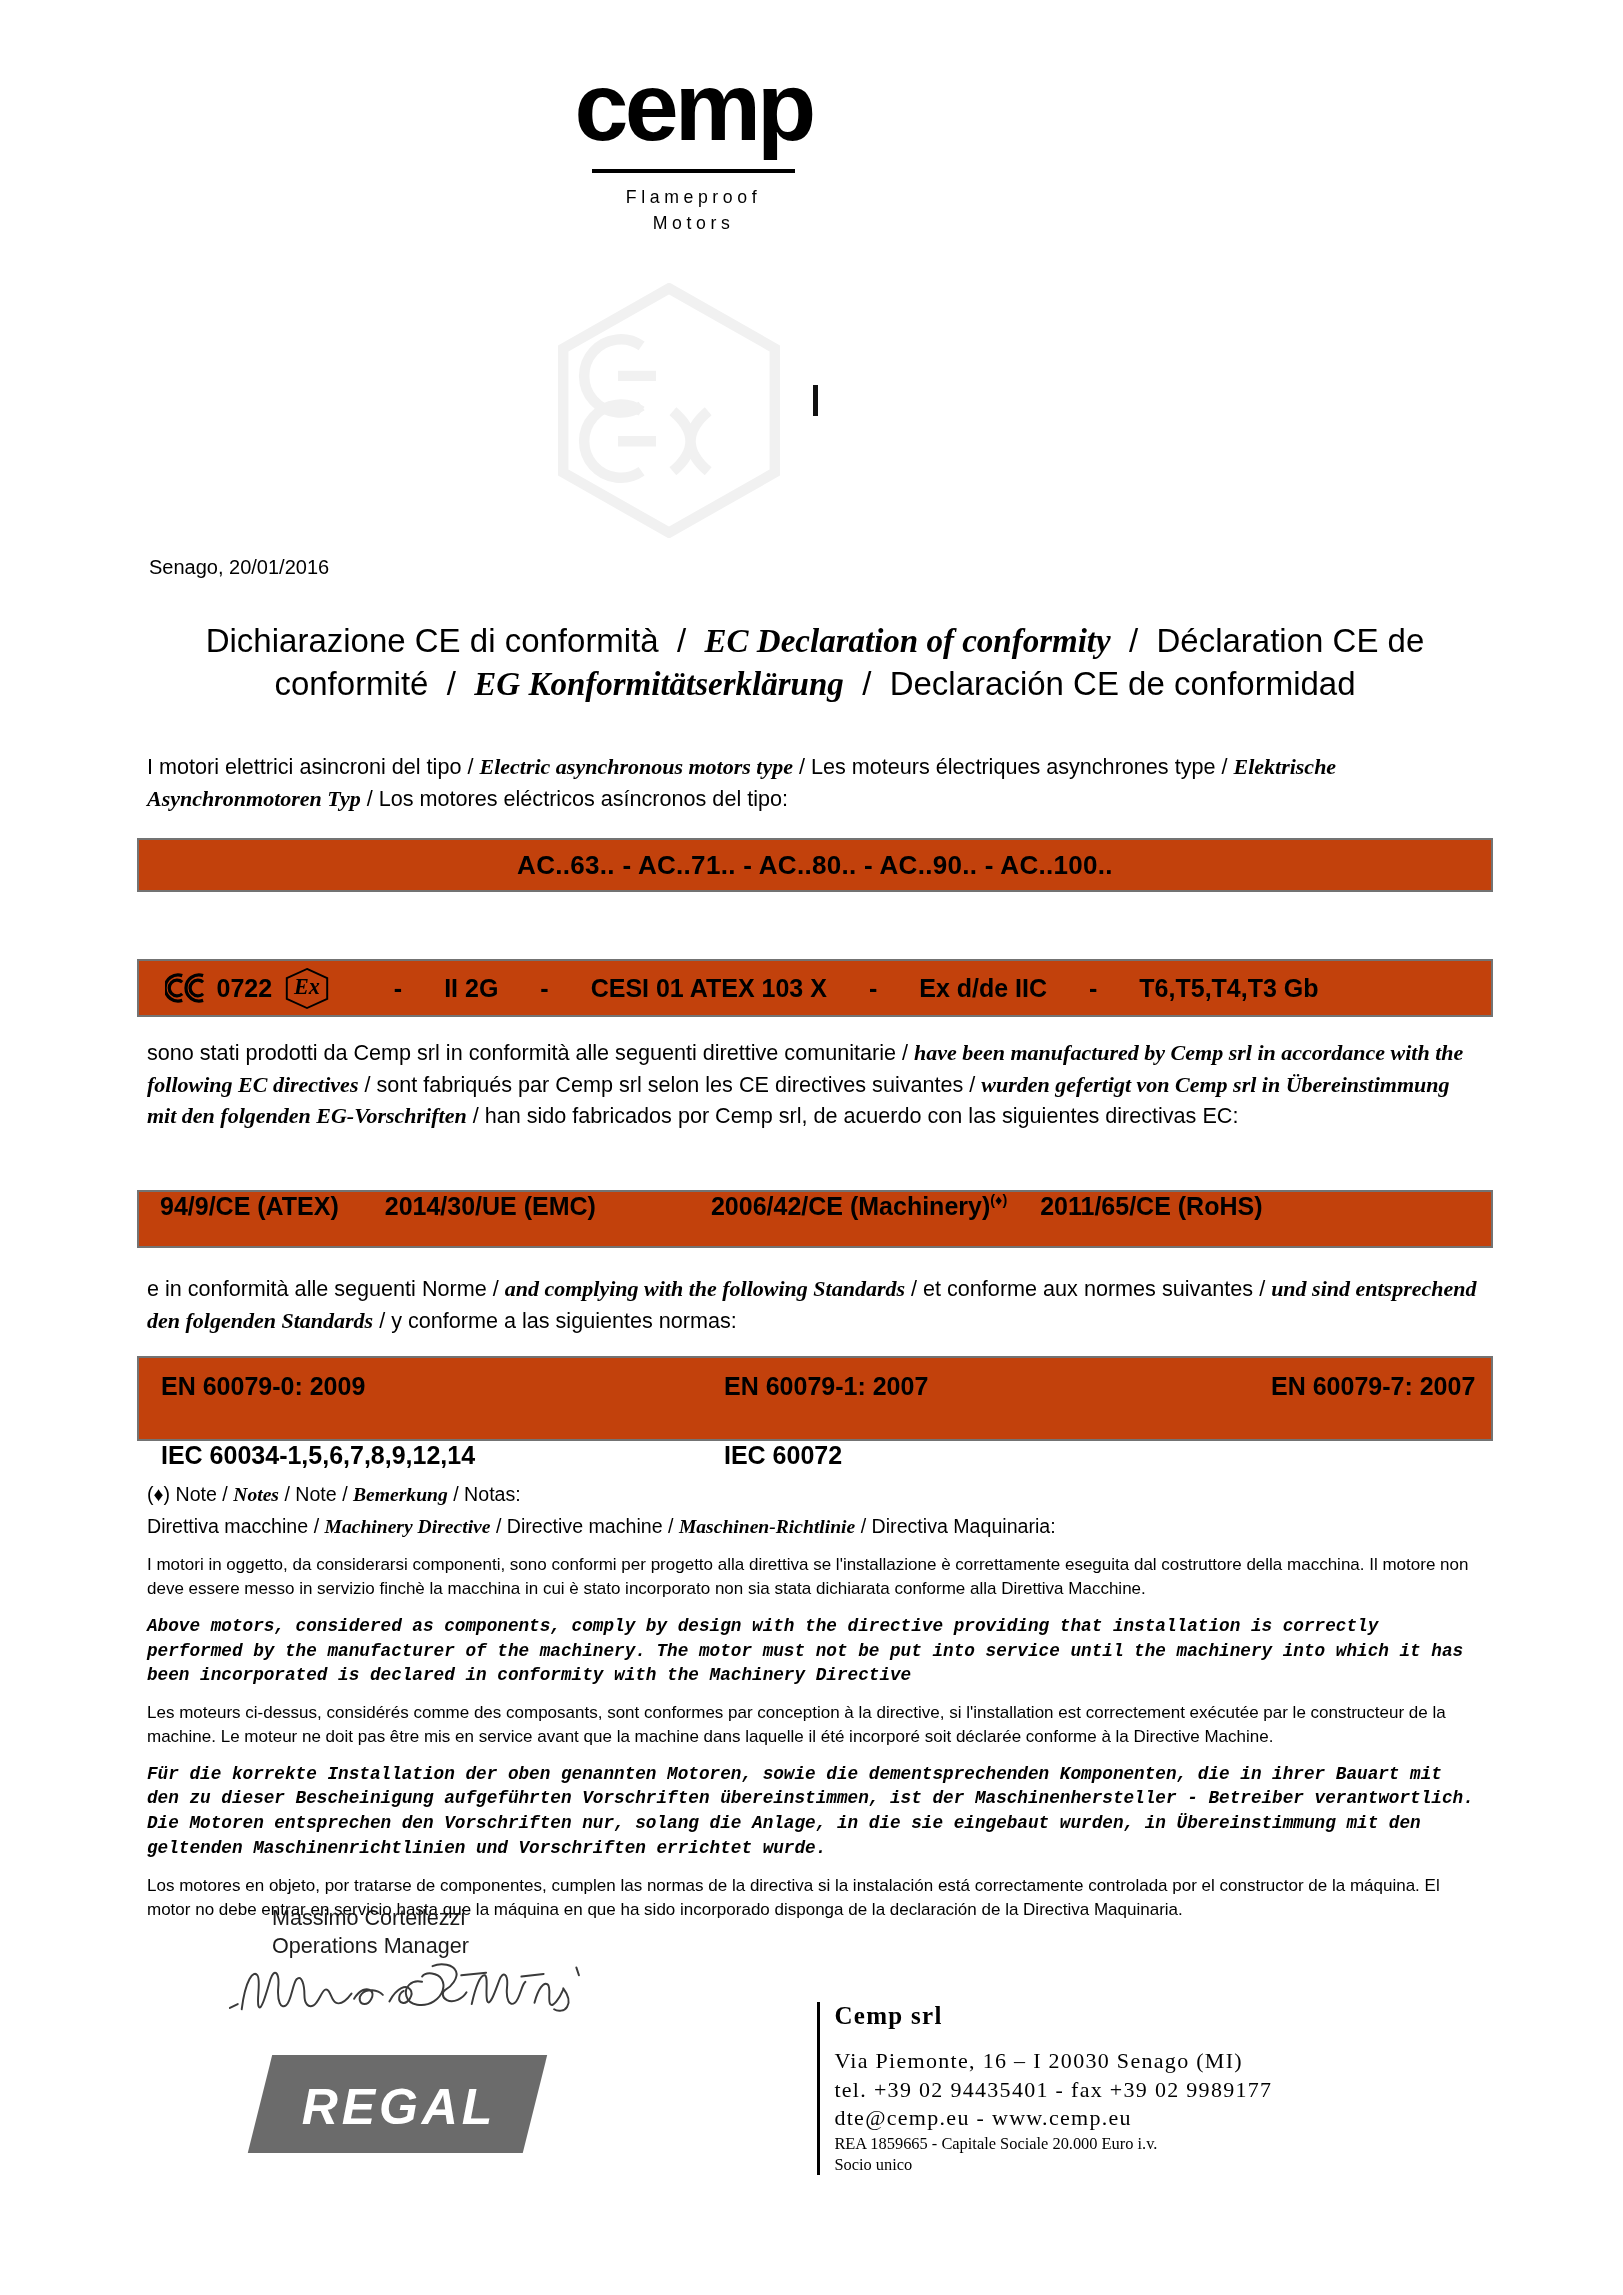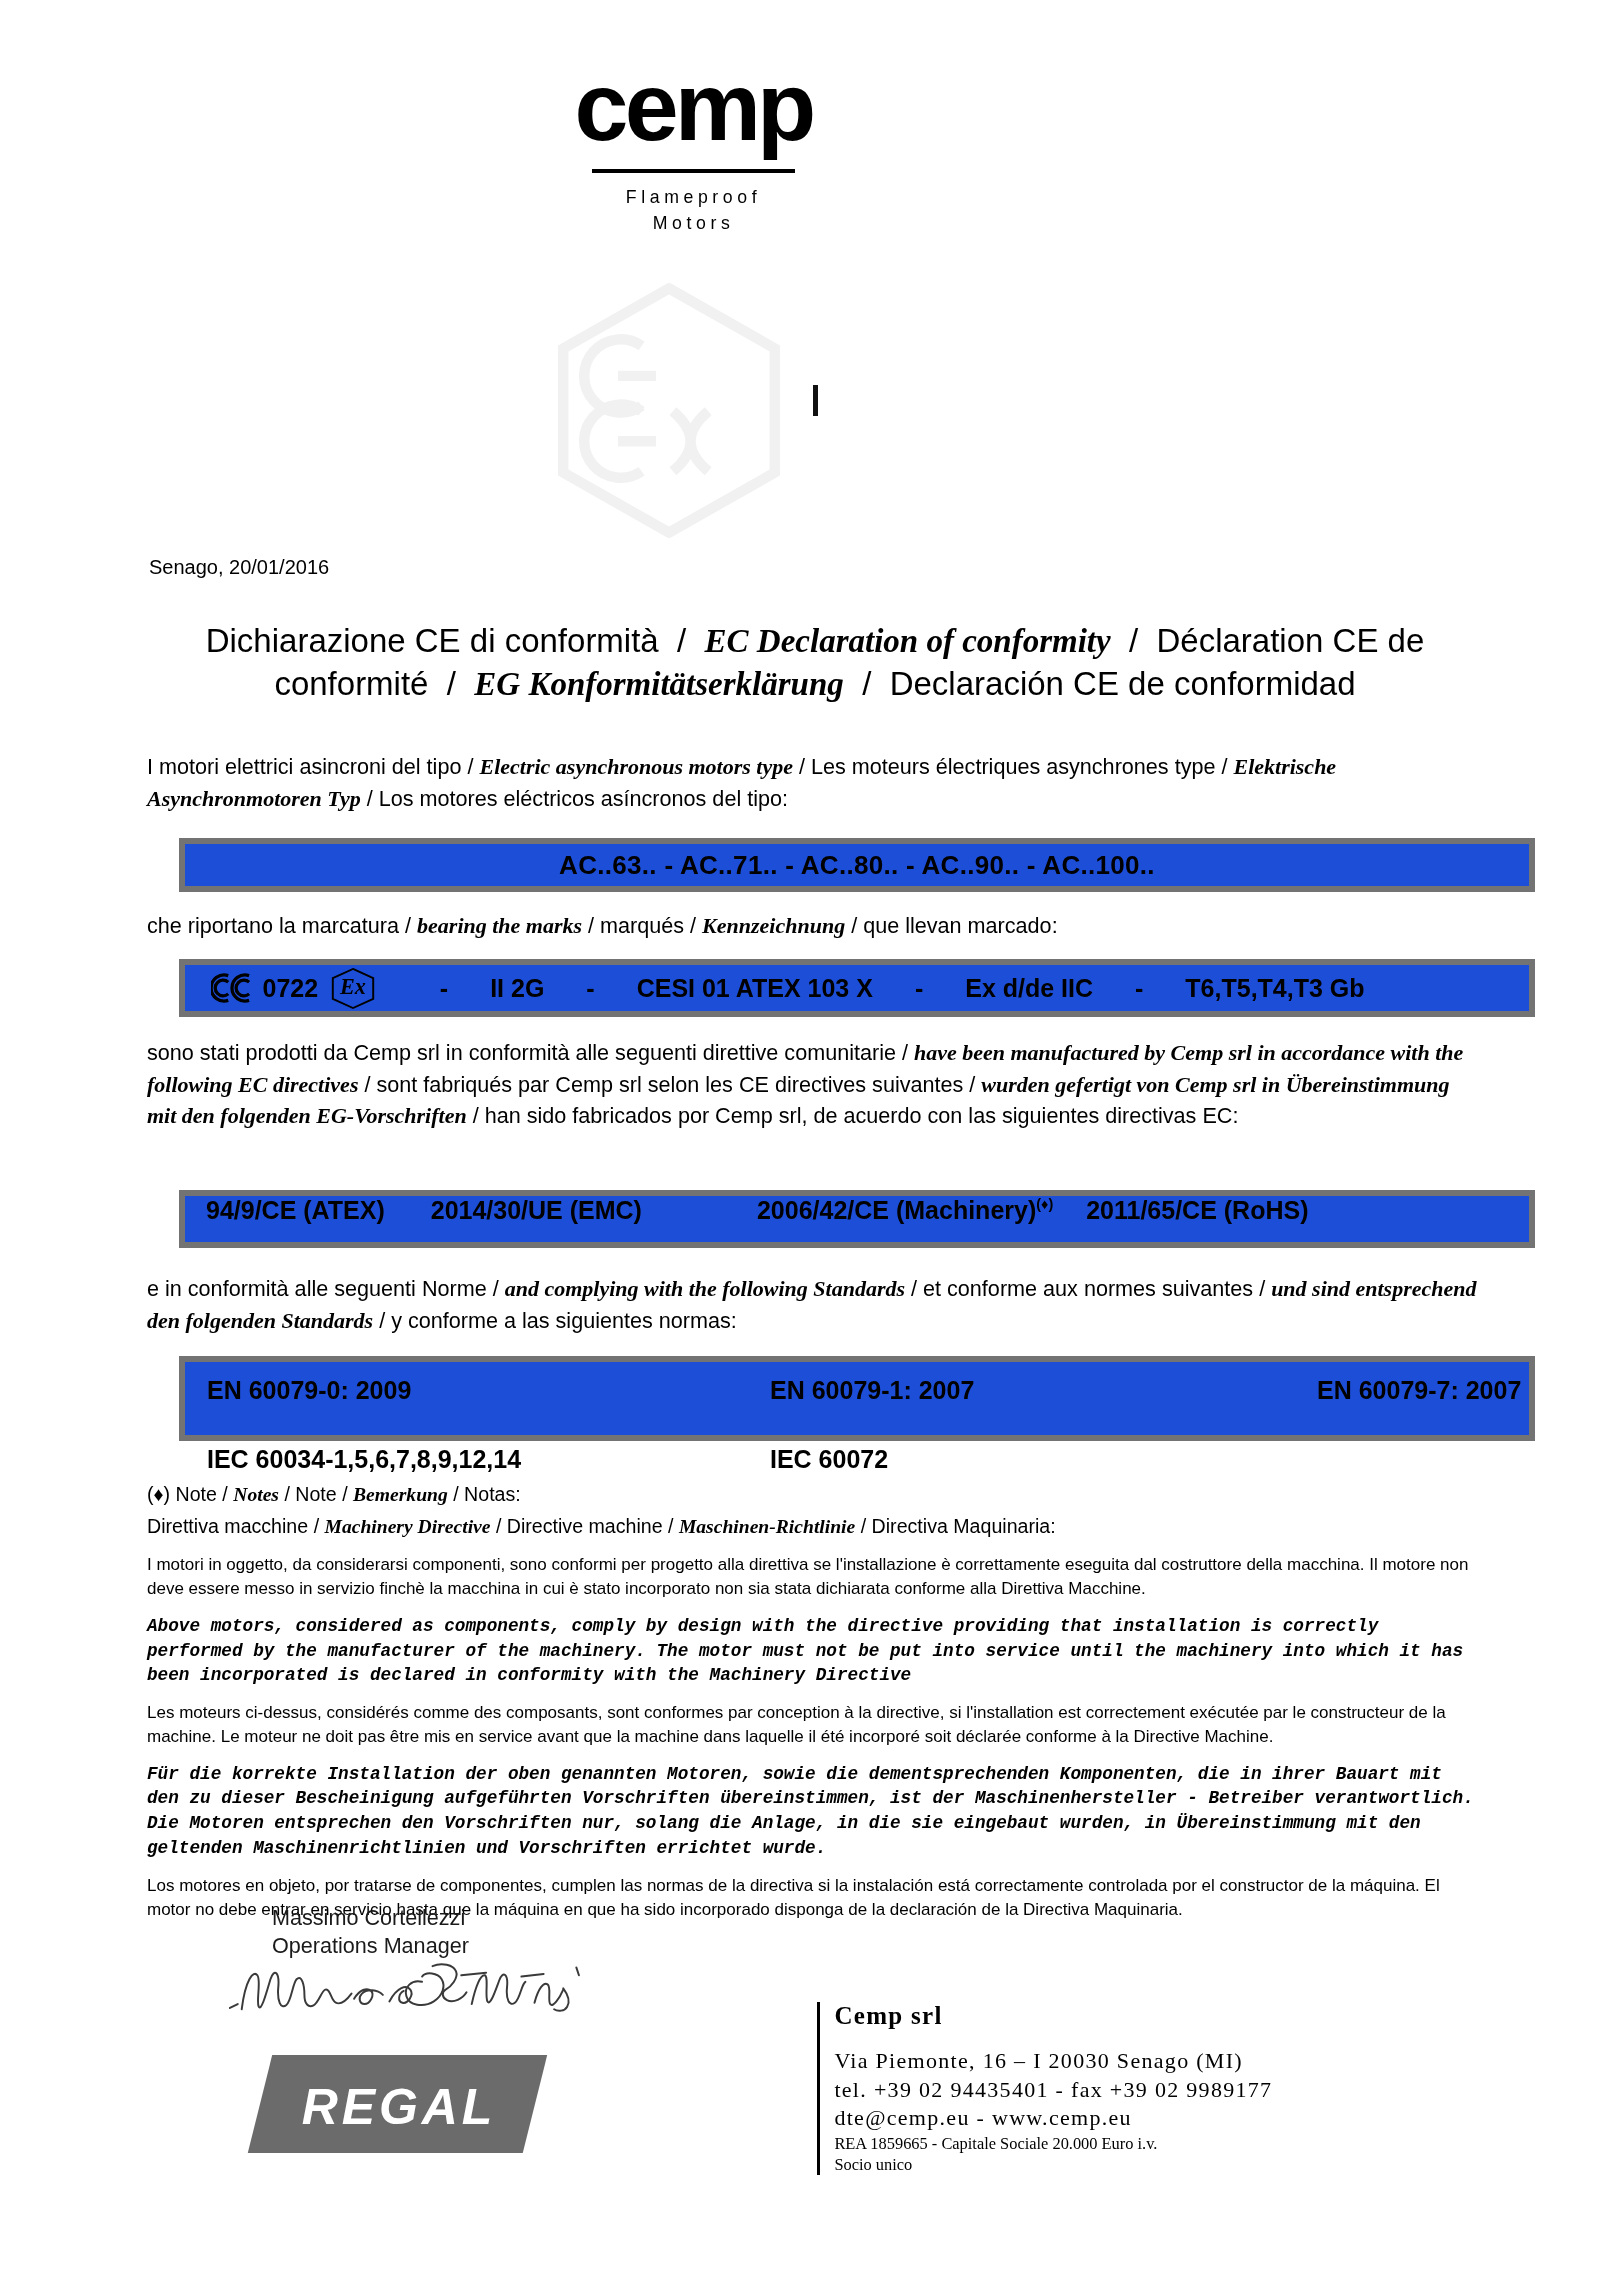--- a/index.html
+++ b/index.html
@@ -113,24 +113,23 @@
   .lead .it {
     font-family: "Liberation Serif", serif;
     font-style: italic;
     font-weight: 700;
     font-size: 22px;
   }
 
   
   .vbox {
     position: absolute;
-    border: 6px solid #737373;
+    border: 2px solid #737373;
     box-sizing: border-box;
-    background: #1d4ed8;
-    margin-left: 42px;
+    background: #c2410c;
   }
   .vbox-center {
     display: flex;
     align-items: center;
     justify-content: center;
     font-weight: 700;
     font-size: 26px;
     letter-spacing: 0.3px;
   }
 
@@ -316,27 +315,20 @@
     <span class="sep"> / </span><span class="it">Electric asynchronous motors type</span>
     <span class="sep"> / </span><span>Les moteurs électriques asynchrones type</span>
     <span class="sep"> / </span><span class="it">Elektrische Asynchronmotoren Typ</span>
     <span class="sep"> / </span><span>Los motores eléctricos asíncronos del tipo:</span>
   </div>
 
   <div class="vbox vbox-center" style="left:137px; top:838px; width:1356px; height:54px;">
     <span>AC..63..  -  AC..71..  -  AC..80.. -  AC..90.. -  AC..100..</span>
   </div>
 
-  <div class="lead" style="top:910px;">
-    <span>che riportano la marcatura</span>
-    <span class="sep"> / </span><span class="it">bearing the marks</span>
-    <span class="sep"> / </span><span>marqués</span>
-    <span class="sep"> / </span><span class="it">Kennzeichnung</span>
-    <span class="sep"> / </span><span>que llevan marcado:</span>
-  </div>
 
   <div class="vbox" style="left:137px; top:959px; width:1356px; height:58px;">
     <div class="markrow">
       <span class="ce-mark">
         <svg width="41" height="30" viewBox="0 0 62 46">
           <path d="M26,4 A20,20 0 1 0 26,42 M26,14 A12,12 0 1 0 26,32" fill="none" stroke="#000" stroke-width="5"></path>
           <path d="M58,4 A20,20 0 1 0 58,42 M58,14 A12,12 0 1 0 58,32" fill="none" stroke="#000" stroke-width="5"></path>
         </svg>
       </span>
       <span>0722</span>

